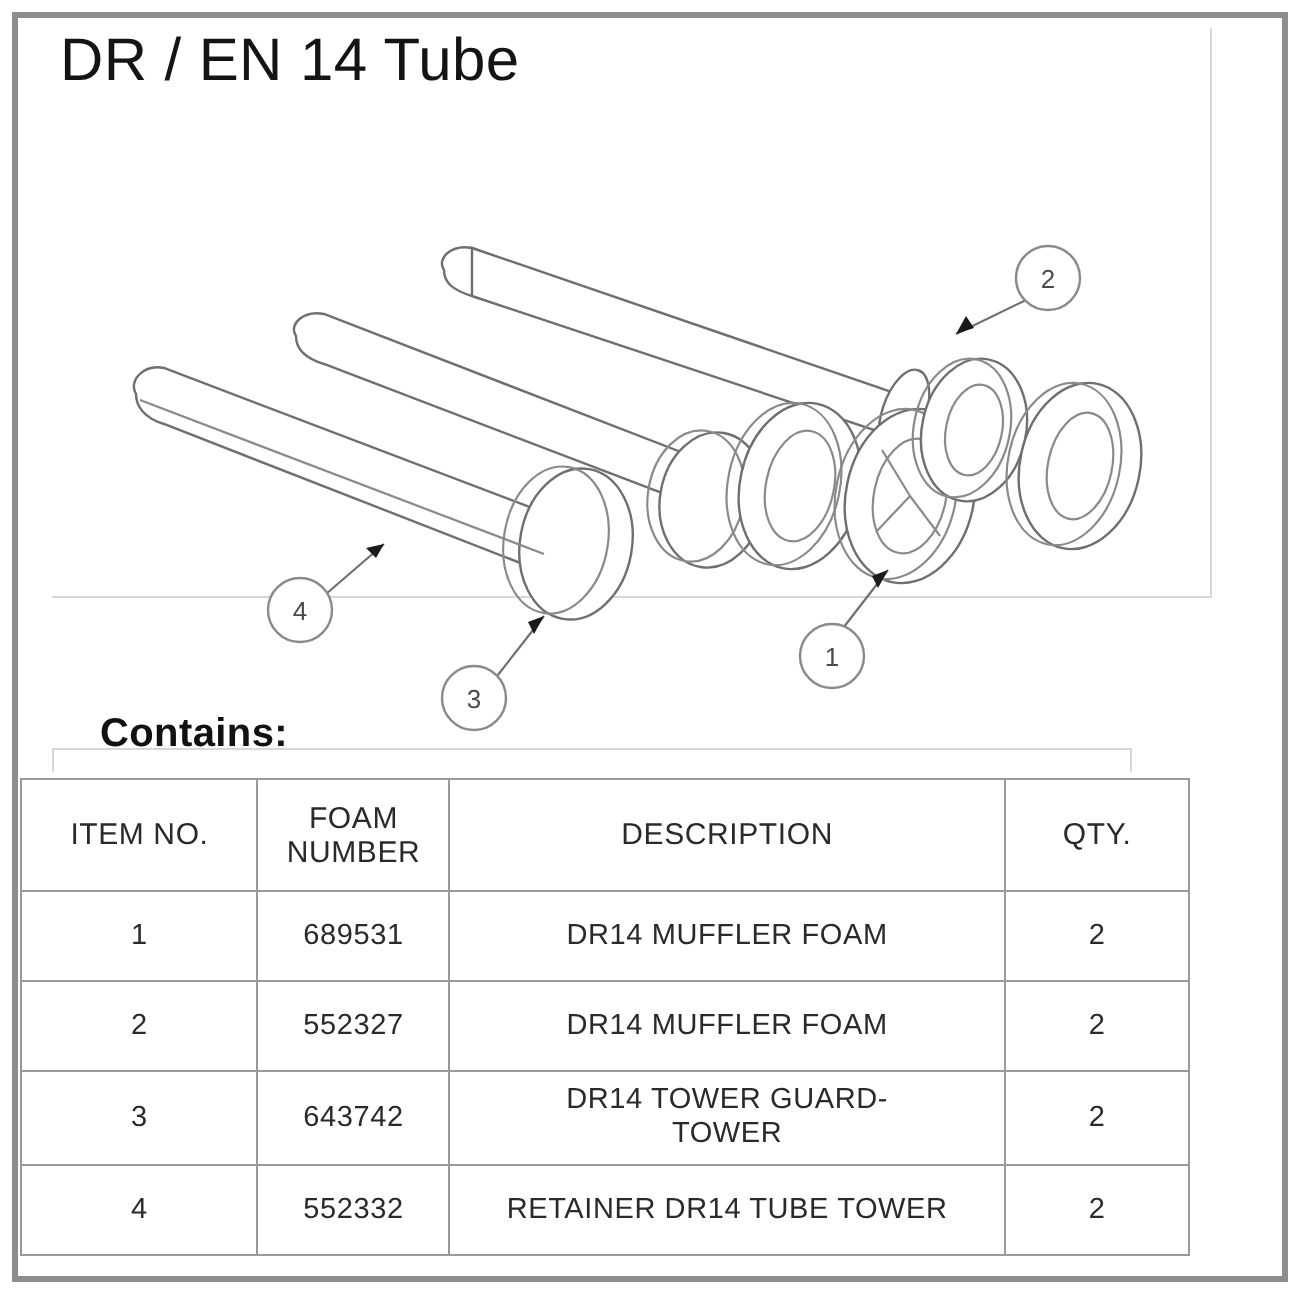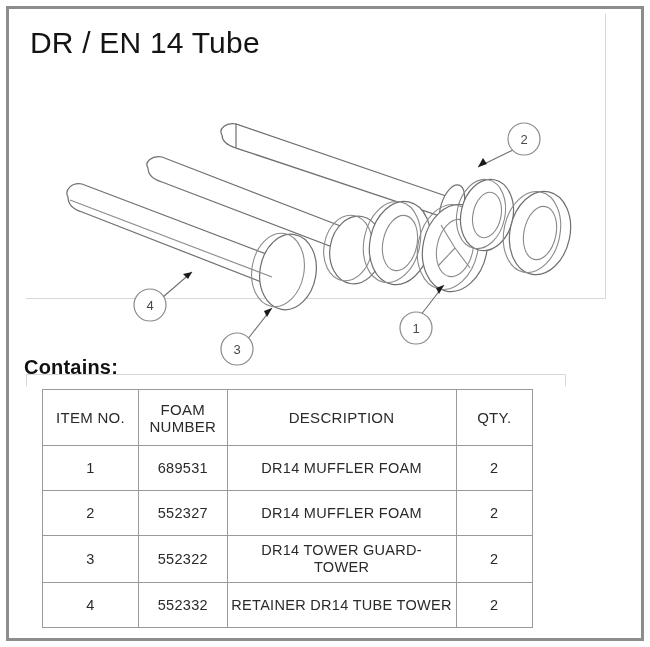--- a/index.html
+++ b/index.html
@@ -34,21 +34,21 @@
     position: absolute;
     border: 1px solid #d7d7d7;
     box-sizing: border-box;
     background: transparent;
   }
 
   
   .title-block {
     position: absolute;
     left: 30px;
-    top: 24px;
+    top: 12px;
     width: 430px;
   }
   .title-line {
     font-size: 30px;
     line-height: 38px;
     color: #141414;
     letter-spacing: 0.2px;
     white-space: nowrap;
   }
 
@@ -58,34 +58,34 @@
     left: 0;
     top: 0;
     width: 650px;
     height: 647px;
     pointer-events: none;
   }
 
   
   .contains {
     position: absolute;
-    left: 24px;
+    left: 50px;
     top: 356px;
     font-size: 20px;
     font-weight: bold;
     color: #111111;
     letter-spacing: 0.2px;
   }
 
   
   .bom {
     position: absolute;
-    left: 42px;
+    left: 10px;
     top: 389px;
-    width: 491px;
+    width: 585px;
     border-collapse: collapse;
     background: #ffffff;
   }
   .bom td, .bom th {
     border: 1px solid #9a9a9a;
     text-align: center;
     vertical-align: middle;
     color: #2a2a2a;
     font-size: 14.5px;
     padding: 0 2px;
@@ -259,21 +259,21 @@
       <tr>
         <td>2</td>
         <td>552327</td>
         <td>
           <div>DR14 MUFFLER FOAM</div>
         </td>
         <td>2</td>
       </tr>
       <tr>
         <td class="row-tall">3</td>
-        <td class="row-tall">552322</td>
+        <td class="row-tall">643742</td>
         <td class="row-tall desc-two-line">
           <div>DR14 TOWER GUARD-</div>
           <div>TOWER</div>
         </td>
         <td class="row-tall">2</td>
       </tr>
       <tr>
         <td>4</td>
         <td>552332</td>
         <td>

